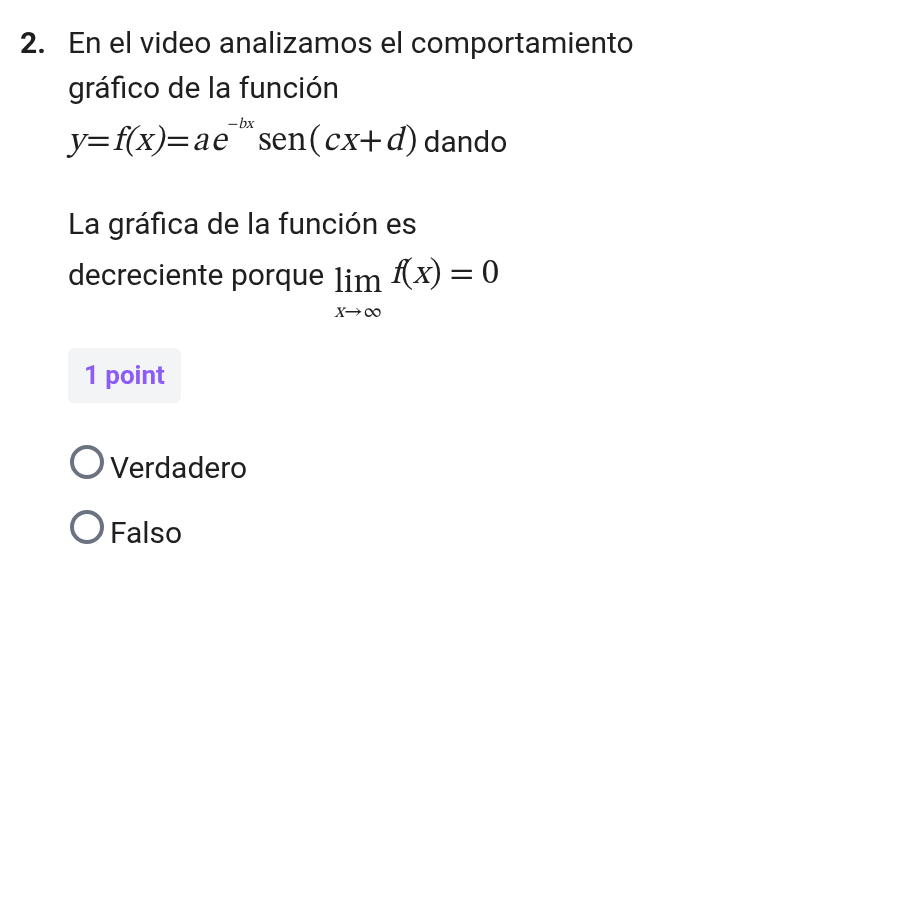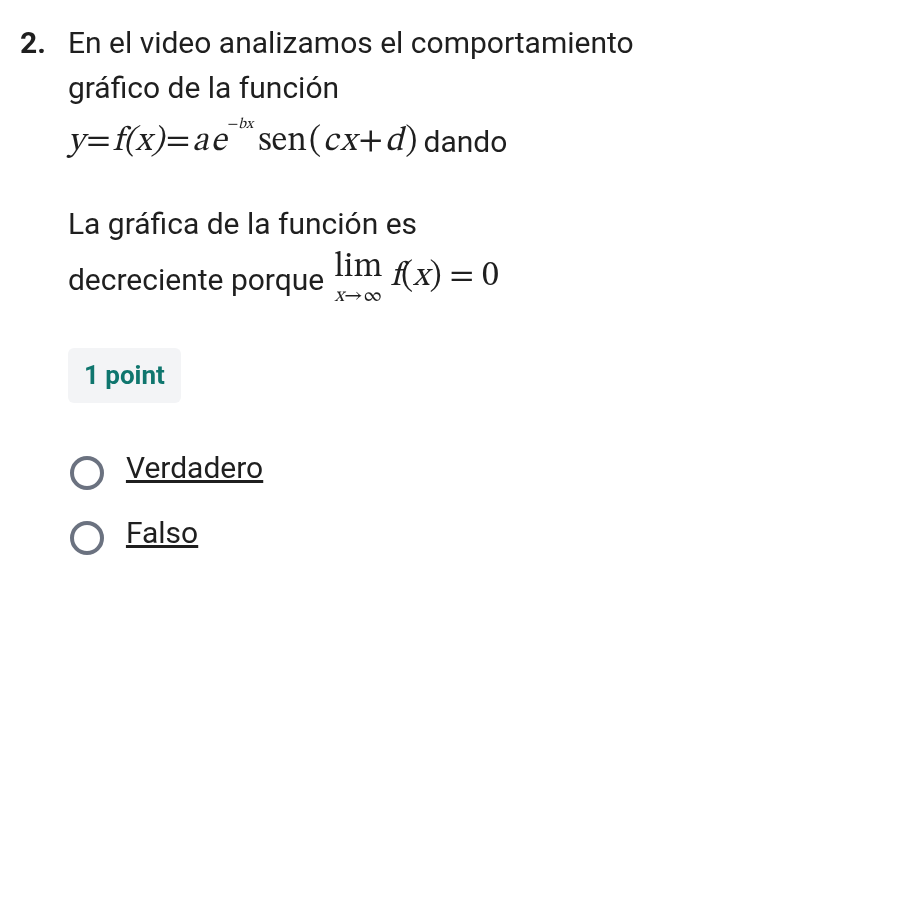--- a/index.html
+++ b/index.html
@@ -71,73 +71,72 @@
       margin-left: 4px;
       text-align: center;
     }
     .limit-block {
       display: inline-flex;
       flex-direction: column;
       align-items: center;
       vertical-align: middle;
       line-height: 1;
       position: relative;
-      top: 4px;
+      top: 20px;
     }
     .limit-top {
       font-family: "Cambria Math", "STIX Two Math", "Times New Roman", serif;
       font-size: 34px;
     }
     .limit-bottom {
       font-family: "Cambria Math", "STIX Two Math", "Times New Roman", serif;
       font-size: 20px;
       margin-top: 2px;
     }
     .statement-block {
       margin-bottom: 40px;
     }
     .points-badge {
       display: inline-block;
       background: #f3f4f6;
-      color: #0f766e;
+      color: #8b5cf6;
       font-weight: 700;
       font-size: 26px;
       padding: 8px 16px;
       border-radius: 6px;
       margin-bottom: 42px;
       margin-top: 6px;
     }
     .options {
       display: flex;
       flex-direction: column;
       gap: 20px;
       margin-left: 2px;
     }
     .option {
       display: flex;
-      align-items: flex-end;
-      gap: 22px;
+      align-items: flex-start;
+      gap: 6px;
       cursor: pointer;
-      text-decoration: underline;
     }
     .radio {
       width: 34px;
       height: 34px;
       border: 4px solid #6b7280;
       border-radius: 50%;
       flex-shrink: 0;
       background: #fff;
     }
     .option-label {
       font-size: 30px;
       color: #1f1f1f;
     }
     .inline-align {
       display: flex;
-      align-items: flex-end;
+      align-items: center;
       flex-wrap: wrap;
     }
   </style>
 </head>
 <body>
 
 <div class="question-container">
   <div class="question-number">2.</div>
   <div class="question-body">
 

